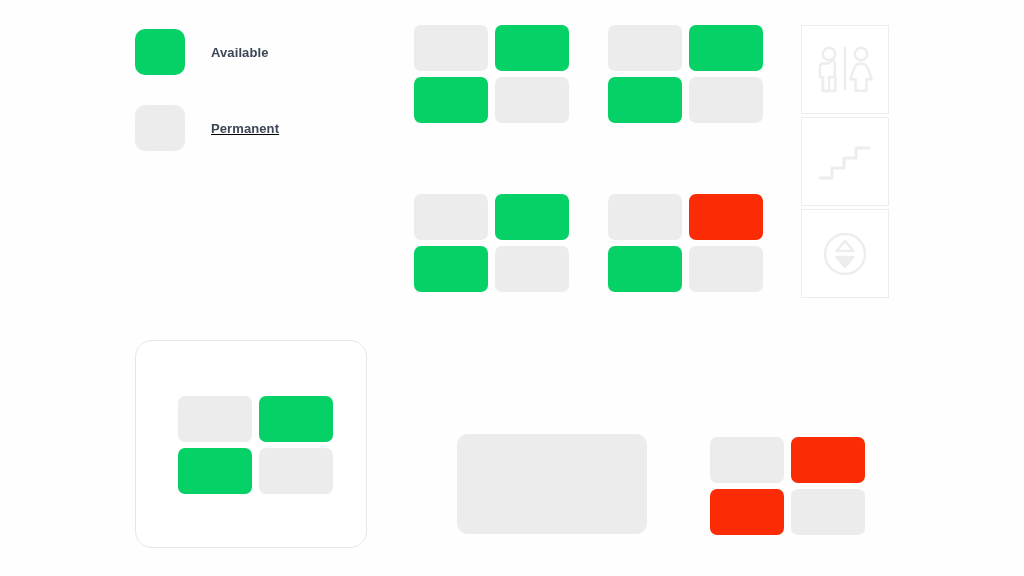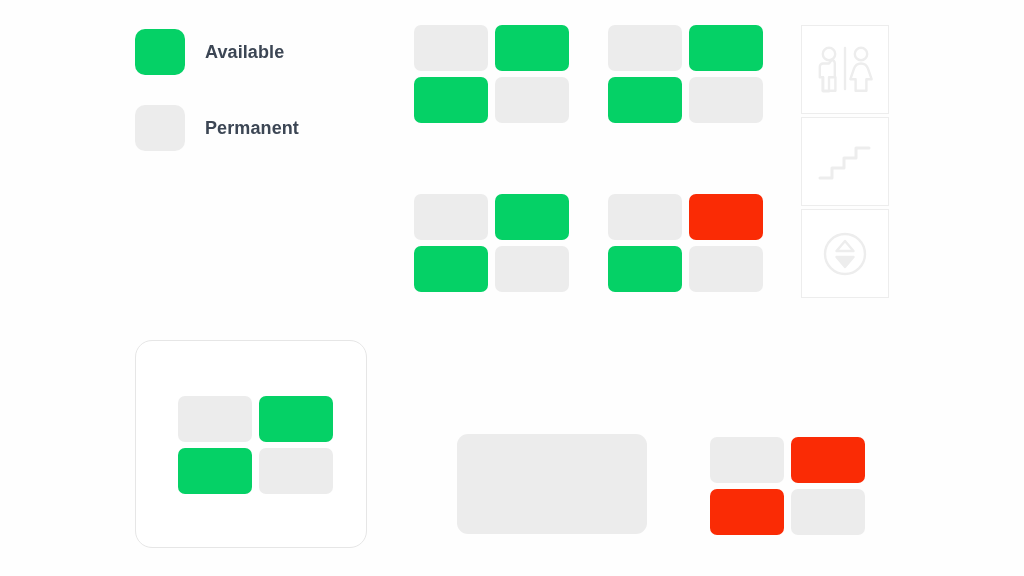--- a/index.html
+++ b/index.html
@@ -27,33 +27,33 @@
     position: absolute;
     left: 135px;
     top: 26px;
   }
   .legend-row {
     display: flex;
     align-items: center;
     height: 52px;
     margin-bottom: 24px;
   }
-  .legend-row:last-child { margin-bottom: 0; }
+  .legend-row:last-child { margin-bottom: 0; text-decoration: underline; }
   .legend-swatch {
     width: 50px;
     height: 46px;
     border-radius: 10px;
     flex: none;
   }
   .sw-available { background: #05D166; }
   .sw-booked    { background: #FA2B05; }
   .sw-permanent { background: #ECECEC; }
   .legend-label {
-    margin-left: 20px;
-    font-size: 18px;
+    margin-left: 26px;
+    font-size: 13px;
     font-weight: 600;
     color: #3C4654;
     letter-spacing: .1px;
     white-space: nowrap;
   }
 
   
   .cluster {
     position: absolute;
     display: grid;

